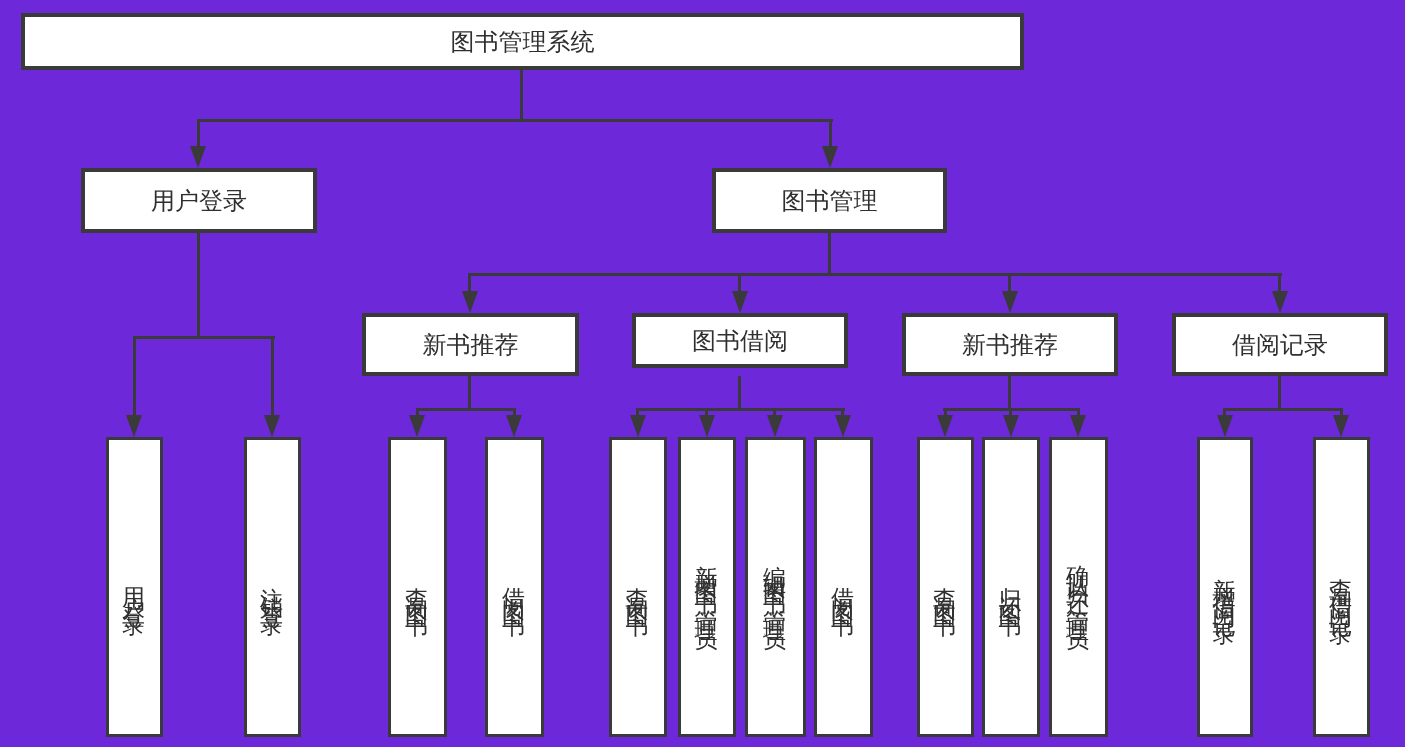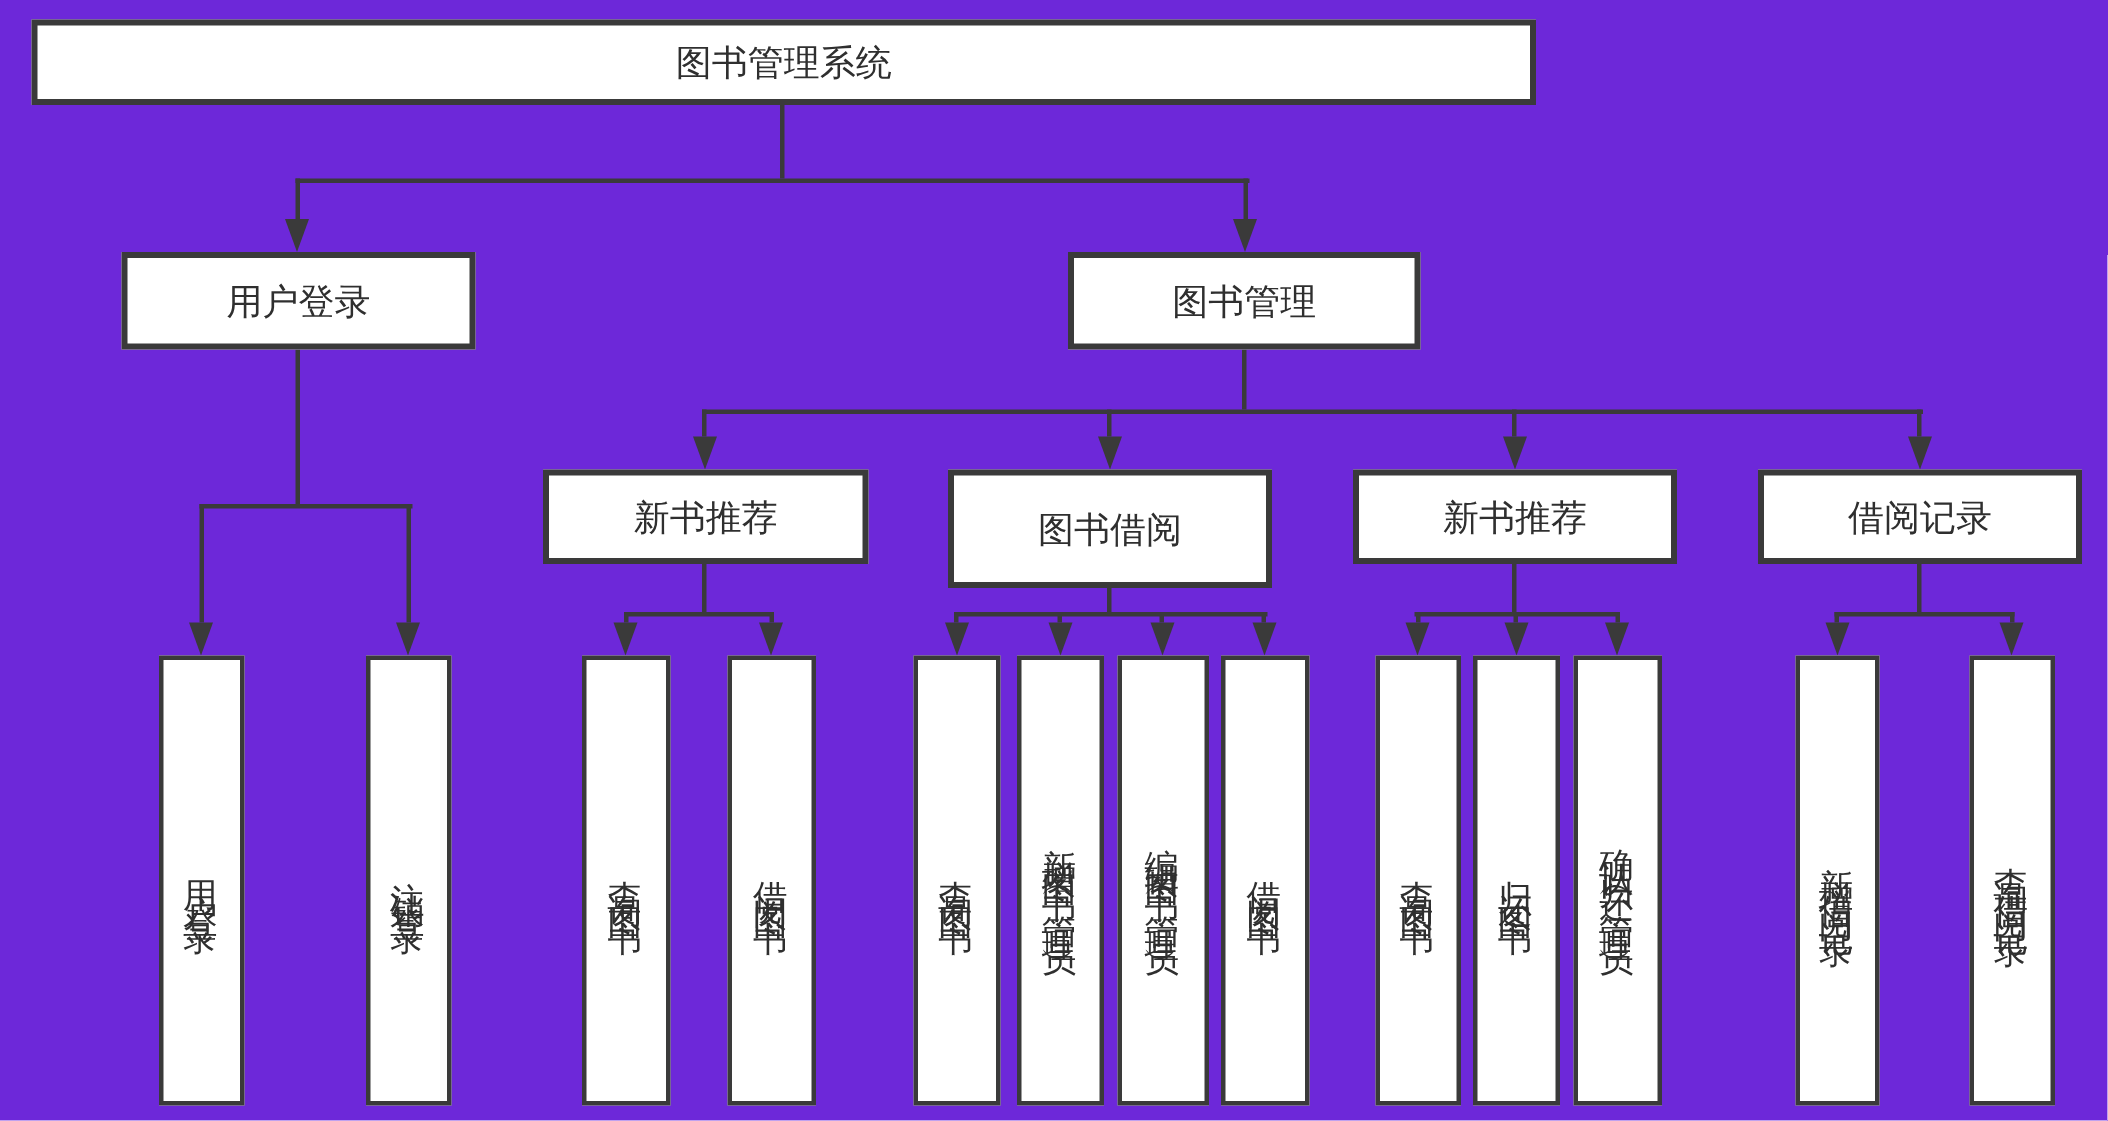--- a/index.html
+++ b/index.html
@@ -88,21 +88,21 @@
   <div class="vline" style="left:738px;top:273px;height:18px;"></div>
   <div class="arrow" style="left:732px;top:291px;"></div>
   <div class="vline" style="left:1008px;top:273px;height:18px;"></div>
   <div class="arrow" style="left:1002px;top:291px;"></div>
   <div class="vline" style="left:1278px;top:273px;height:18px;"></div>
   <div class="arrow" style="left:1272px;top:291px;"></div>
 
   <div class="box" style="left:362px;top:313px;width:217px;height:63px;">
     <span>新书推荐</span>
   </div>
-  <div class="box" style="left:632px;top:313px;width:216px;height:79px;">
+  <div class="box" style="left:632px;top:313px;width:216px;height:55px;">
     <span>图书借阅</span>
   </div>
   <div class="box" style="left:902px;top:313px;width:216px;height:63px;">
     <span>新书推荐</span>
   </div>
   <div class="box" style="left:1172px;top:313px;width:216px;height:63px;">
     <span>借阅记录</span>
   </div>
 
   <div class="vline" style="left:468px;top:376px;height:32px;"></div>

